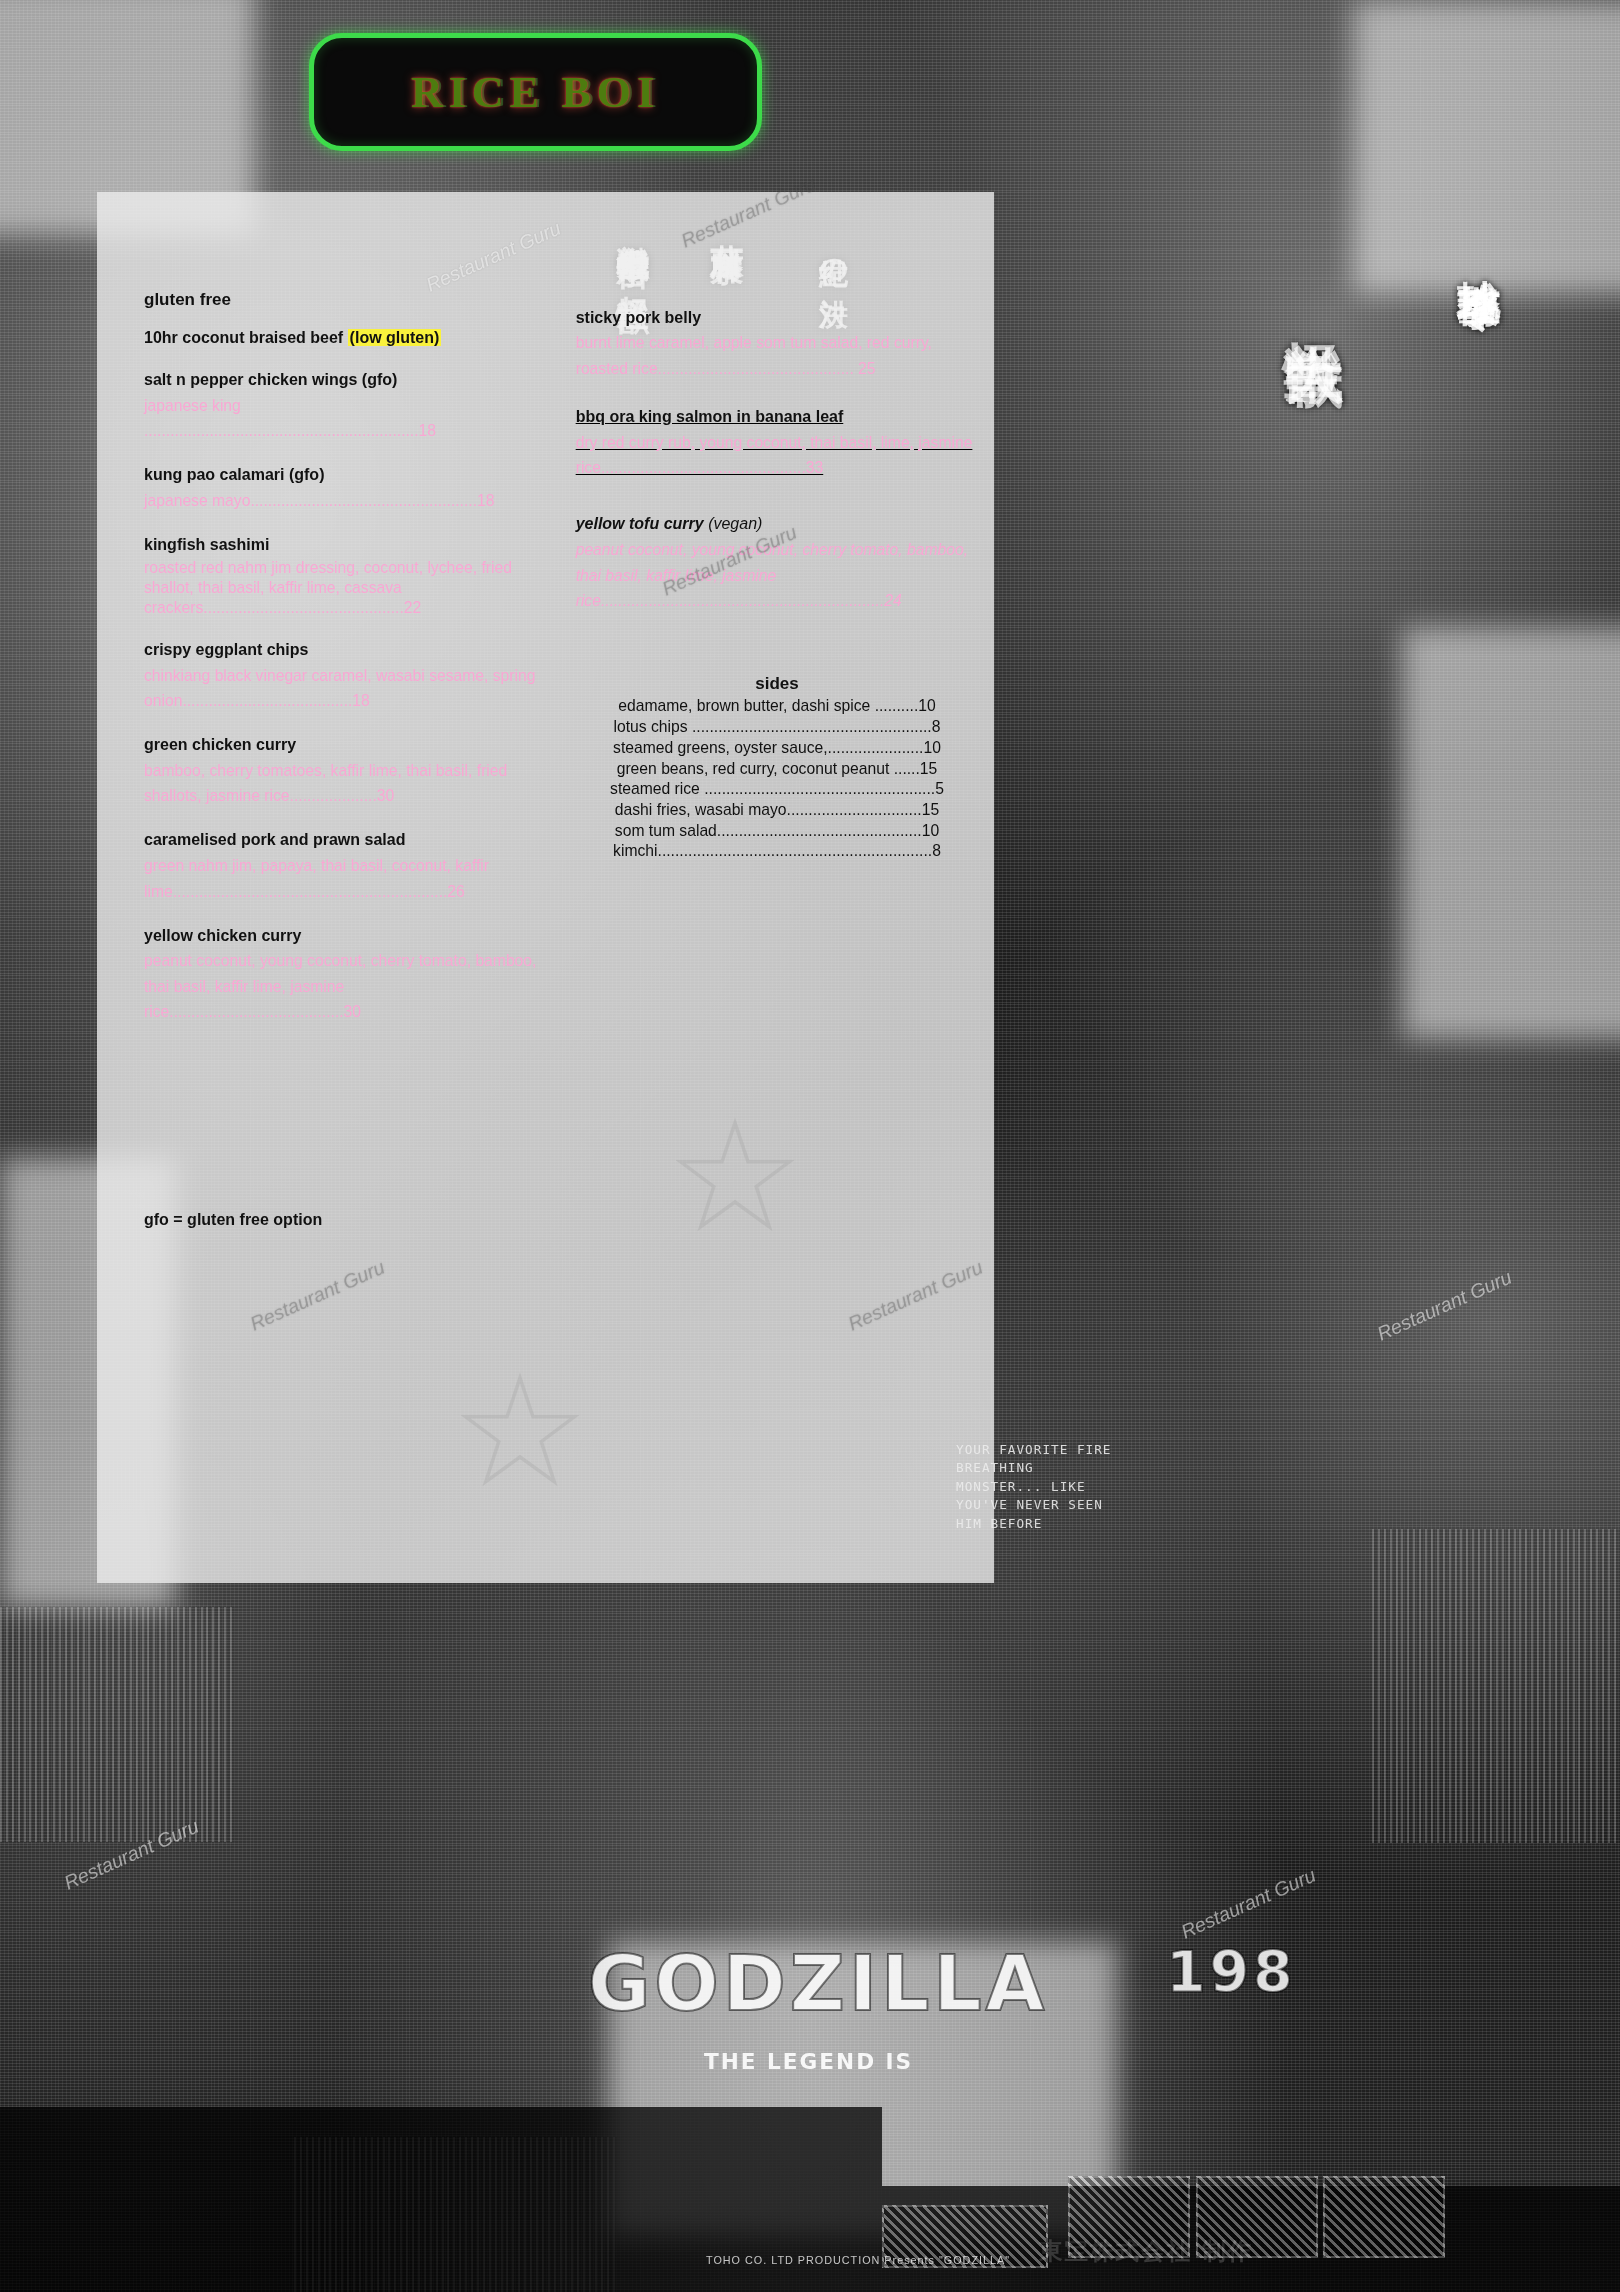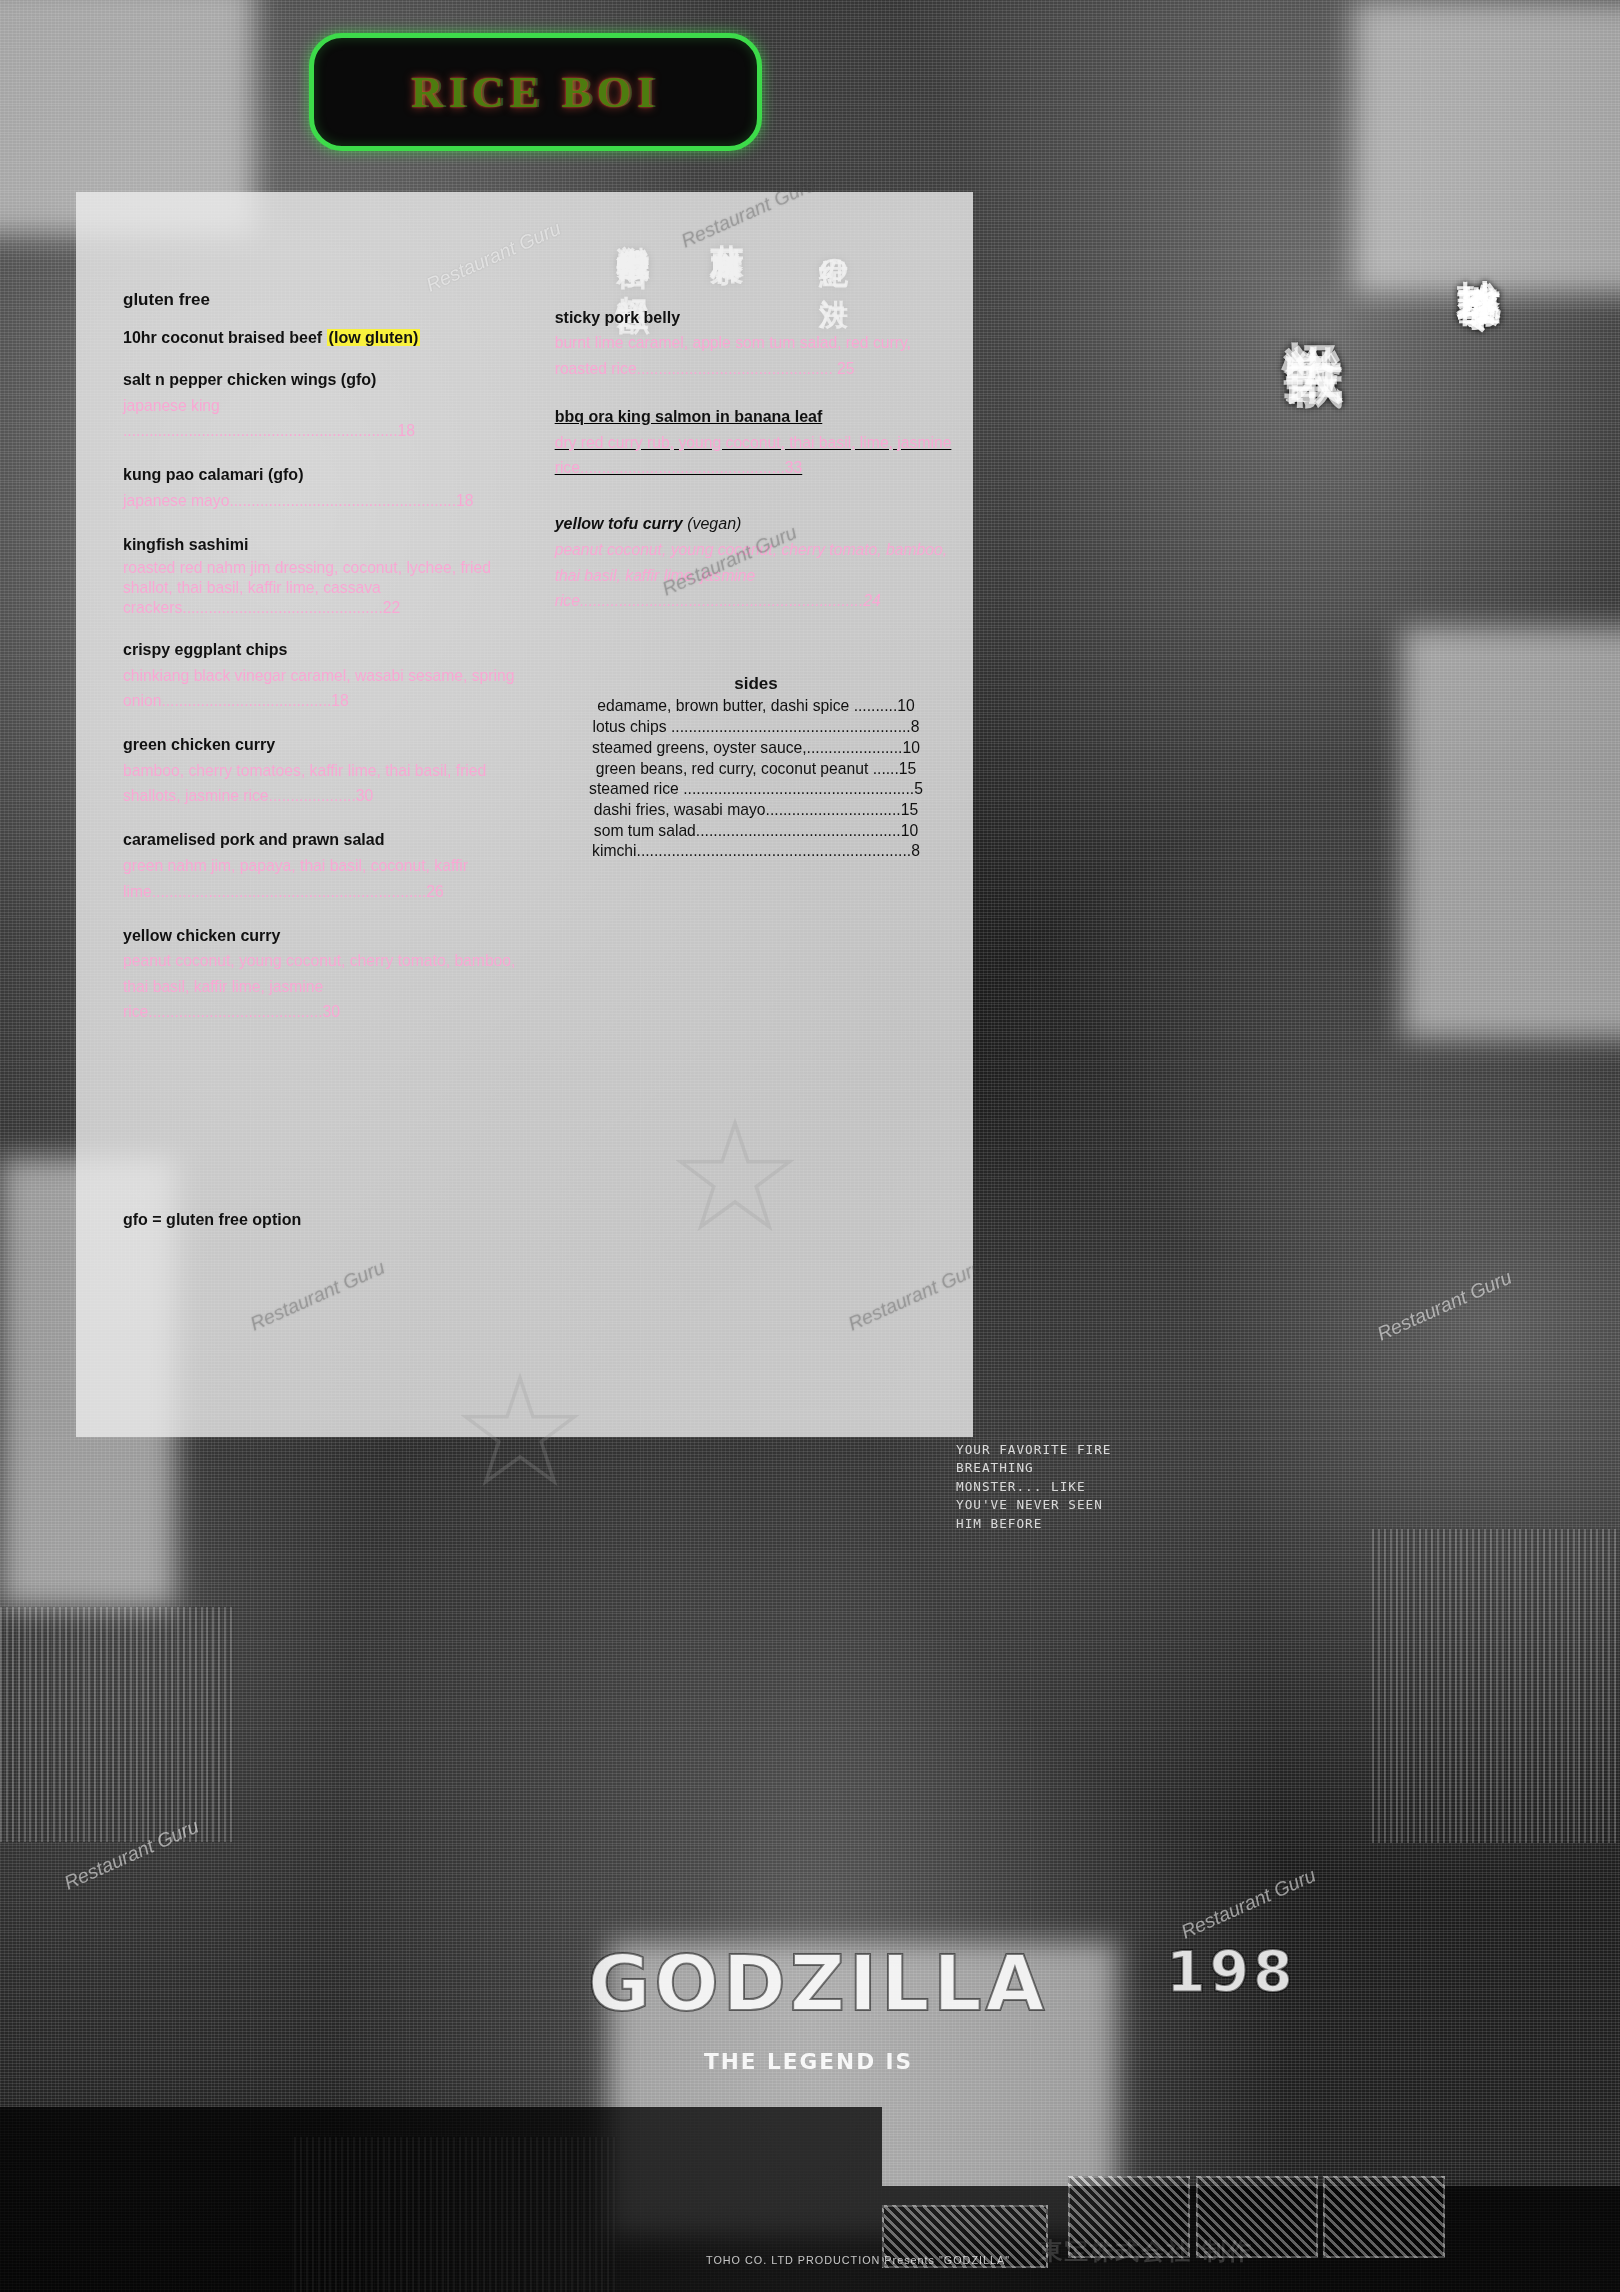--- a/index.html
+++ b/index.html
@@ -86,24 +86,24 @@
     color: #4d7c0f;
     text-shadow:
       0 0 2px #ef4b3a,
       0 0 9.8px rgba(239,75,58,.75),
       2.9px 0 0 rgba(61,219,74,.35);
   }
 
   
   .panel {
     position: absolute;
-    left: 76px;
+    left: 97px;
     top: 192px;
     width: 897px;
-    height: 1245px;
+    height: 1391px;
     background: rgba(236,236,236,0.80);
   }
   .panel-inner {
     position: absolute;
     left: 47px;
     top: 98px;
     right: 15.7px;
     bottom: 9.8px;
     display: flex;
     gap: 0px;

